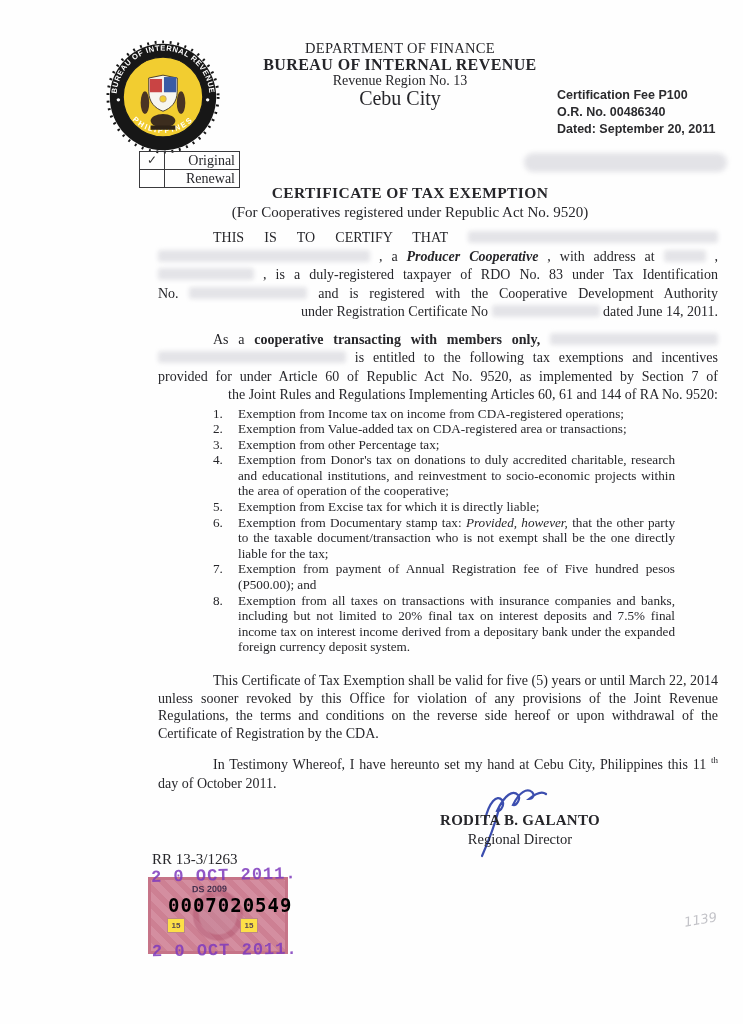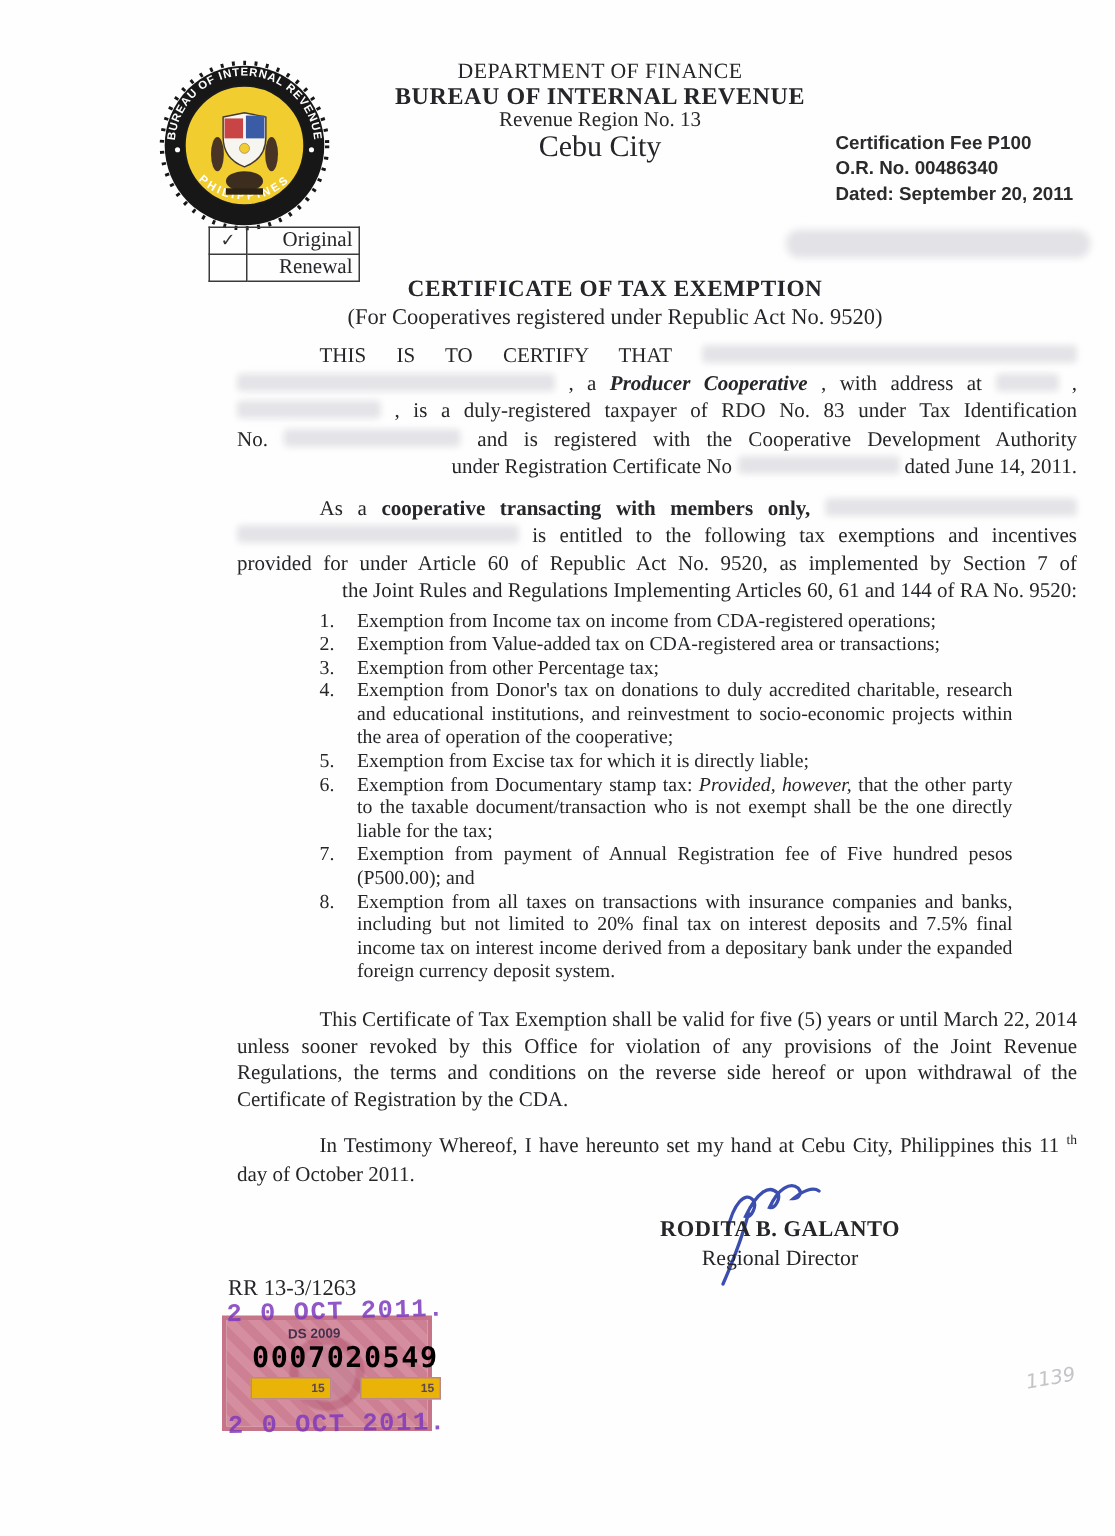--- a/index.html
+++ b/index.html
@@ -59,23 +59,23 @@
   #doc-stamp{position:absolute;left:148px;top:877px;width:140px;height:77px;
       background:
         radial-gradient(circle at 50% 50%, rgba(154,52,84,.28) 24px, rgba(154,52,84,0) 26px),
         radial-gradient(circle at 50% 50%, rgba(255,255,255,.25) 18px, rgba(255,255,255,0) 20px),
         repeating-linear-gradient(45deg,#d48ea0 0 6px,#cd8093 6px 12px);
       border:3px solid #c67488;box-sizing:border-box;}
   #stamp-code{position:absolute;left:192px;top:884px;font-family:"Liberation Sans",sans-serif;
       font-size:9px;font-weight:bold;color:#45304e;transform:rotate(-1deg);}
   #stamp-serial{position:absolute;left:168px;top:894px;font-family:"DejaVu Sans Mono",monospace;
       font-weight:bold;font-size:19px;letter-spacing:1px;color:#000000;}
-  .stamp-chip{position:absolute;width:16px;height:13px;background:#eab308;border:1px solid #b88;
+  .stamp-chip{position:absolute;width:16px;height:13px;background:#fde047;border:1px solid #b88;
       font-family:"Liberation Sans",sans-serif;font-size:8px;font-weight:bold;color:#5a4752;
-      text-align:center;line-height:13px;top:918px;padding-left:36px;}
+      text-align:center;line-height:13px;top:918px;}
   #stamp-chip-left{left:167px;}
   #stamp-chip-right{left:240px;}
   #handwritten{position:absolute;left:684px;top:912px;font-family:"DejaVu Sans",sans-serif;
       font-style:italic;font-size:13px;color:#c3c3c8;transform:rotate(-10deg);}
 </style>
 </head>
 <body>
 
 <div id="page">
 

